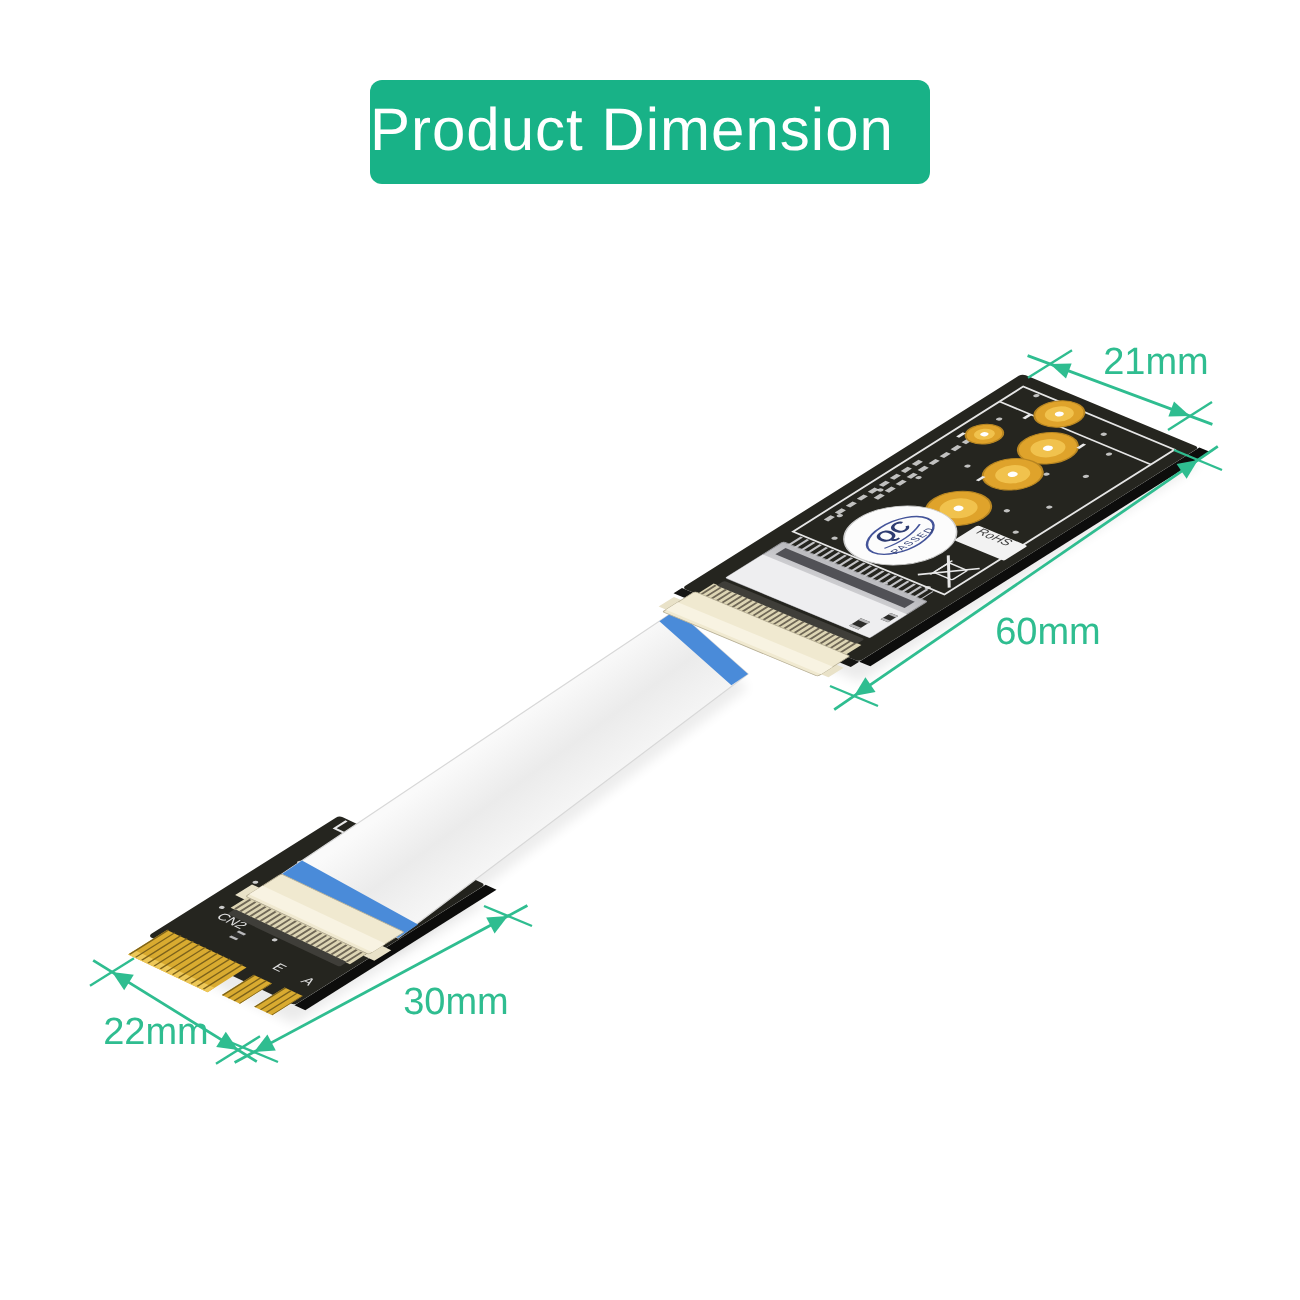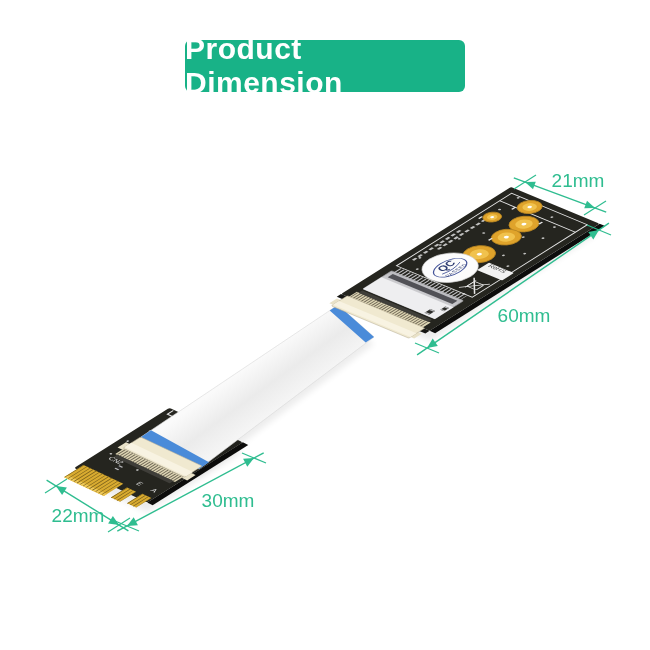--- a/index.html
+++ b/index.html
@@ -1,19 +1,19 @@
 <!DOCTYPE html>
 <html><head>
 <meta charset="utf-8">
 <style>
   html,body{margin:0;padding:0;}
   body{width:650px;height:650px;background:#ffffff;position:relative;overflow:hidden;
        font-family:"Liberation Sans",sans-serif;}
   .banner{position:absolute;left:185px;top:40px;width:280px;height:52px;background:#18b287;
-          border-radius:6px;color:#fff;font-size:30px;font-weight:700;letter-spacing:.5px;
+          border-radius:6px;color:#fff;font-size:30px;font-weight:400;letter-spacing:.5px;
           display:flex;align-items:center;justify-content:flex-start;}
   svg{position:absolute;left:0;top:0;}
   .dimline{stroke:#2fbd90;stroke-width:1.4;fill:none;}
   .dimtick{stroke:#2fbd90;stroke-width:1.2;fill:none;}
   .dimarrow{fill:#2fbd90;stroke:none;}
   .dimtext{fill:#2fbd90;font-size:19px;font-family:"Liberation Sans",sans-serif;}
   .silk{fill:#e0e0e0;}
 </style>
 </head>
 <body>

